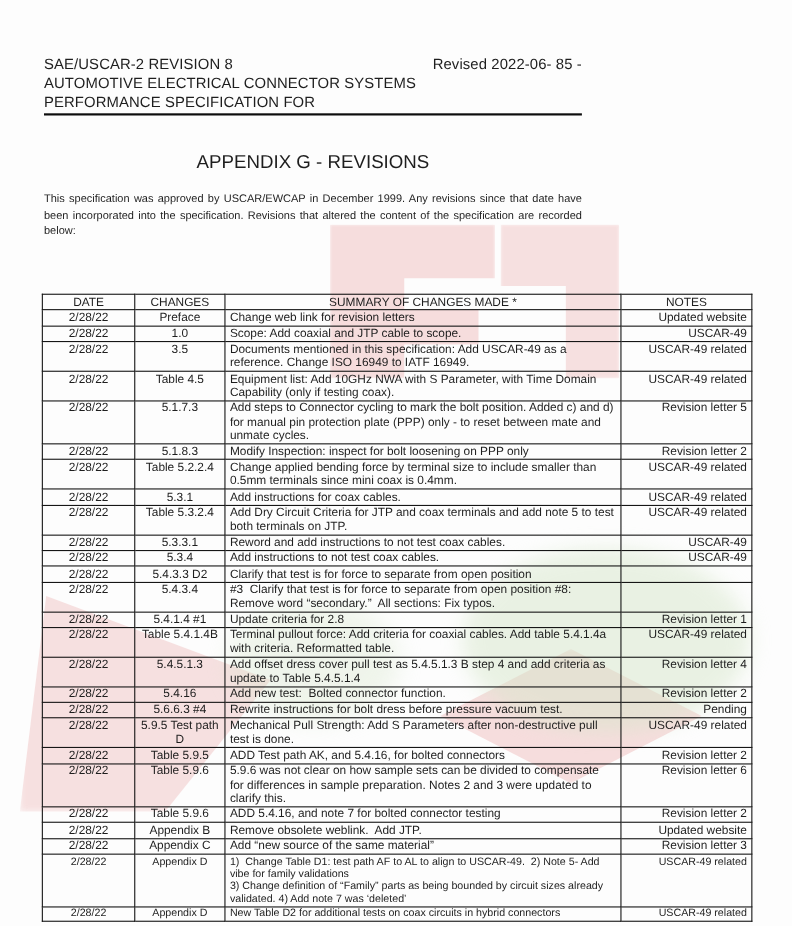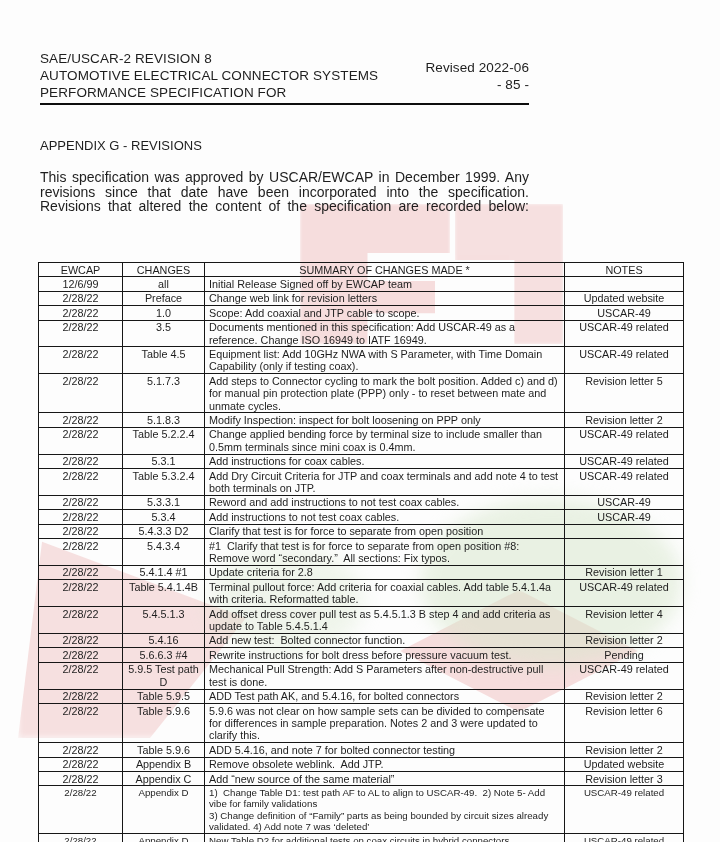--- a/index.html
+++ b/index.html
@@ -35,32 +35,33 @@
   
   .doc-header {
     position: relative;
     z-index: 1;
     display: flex;
     justify-content: space-between;
     border-bottom: 2px solid #0d0d0d;
     padding-bottom: 2px;
   }
   .doc-header .left-block  { text-align: left; }
-  .doc-header .right-block { text-align: right; display: flex; flex-direction: column; justify-content: center; }
+  .doc-header .right-block { text-align: right; display: flex; justify-content: flex-start; }
   .hline { font-size: 13.5px; line-height: 17px; letter-spacing: 0.1px; white-space: nowrap; }
   
   .appendix-title {
     position: relative; z-index: 1;
-    font-size: 13px;
+    text-align: center;
+    font-size: 17px;
     margin-top: 33px;
   }
   
   .intro {
     position: relative; z-index: 1;
-    font-size: 14px;
+    font-size: 10px;
     line-height: 14.5px;
     text-align: justify;
     margin: 17px 0 0 0;
   }
   .intro::after { content: ""; display: inline-block; width: 100%; }
   
   table.revisions {
     position: relative; z-index: 1;
     margin-top: 34px;
     margin-left: -2px;
@@ -79,21 +80,21 @@
     overflow: hidden;
   }
   table.revisions th { text-align: center; }
   col.c-date    { width: 84px; }
   col.c-section { width: 82px; }
   col.c-summary { width: 360px; }
   col.c-notes   { width: 119px; }
   td.col-date    { text-align: center; }
   td.col-section { text-align: center; }
   td.col-summary { text-align: left; white-space: pre-wrap; }
-  td.col-notes   { text-align: center; }
+  td.col-notes   { text-align: right; }
   tr.small td { font-size: 9.7px; line-height: 11.4px; }
   table.revisions { border: 1.5px solid #111; }
 </style>
 </head>
 <body>
 
 <div class="page">
 
   <div class="watermark">
     <div class="wm wm-block1 wm-pink" style="background: rgb(240, 195, 195);"></div>
@@ -122,34 +123,28 @@
 
   <table class="revisions">
     <colgroup>
       <col class="c-date">
         <col class="c-section">
         <col class="c-summary">
         <col class="c-notes">
     </colgroup>
     <thead>
       <tr>
-          <th>EWCAP</th>
+          <th>DATE</th>
           <th>CHANGES</th>
           <th>SUMMARY OF CHANGES MADE *</th>
           <th>NOTES</th>
         </tr>
     </thead>
     <tbody>
         <tr>
-          <td class="col-date">12/6/99</td>
-          <td class="col-section">all</td>
-          <td class="col-summary">Initial Release Signed off by EWCAP team</td>
-          <td class="col-notes"></td>
-        </tr>
-        <tr>
           <td class="col-date">2/28/22</td>
           <td class="col-section">Preface</td>
           <td class="col-summary">Change web link for revision letters</td>
           <td class="col-notes">Updated website</td>
         </tr>
         <tr>
           <td class="col-date">2/28/22</td>
           <td class="col-section">1.0</td>
           <td class="col-summary">Scope: Add coaxial and JTP cable to scope.</td>
           <td class="col-notes">USCAR-49</td>
@@ -186,21 +181,21 @@
         </tr>
         <tr>
           <td class="col-date">2/28/22</td>
           <td class="col-section">5.3.1</td>
           <td class="col-summary">Add instructions for coax cables.</td>
           <td class="col-notes">USCAR-49 related</td>
         </tr>
         <tr>
           <td class="col-date">2/28/22</td>
           <td class="col-section">Table 5.3.2.4</td>
-          <td class="col-summary">Add Dry Circuit Criteria for JTP and coax terminals and add note 4 to test both terminals on JTP.</td>
+          <td class="col-summary">Add Dry Circuit Criteria for JTP and coax terminals and add note 5 to test both terminals on JTP.</td>
           <td class="col-notes">USCAR-49 related</td>
         </tr>
         <tr>
           <td class="col-date">2/28/22</td>
           <td class="col-section">5.3.3.1</td>
           <td class="col-summary">Reword and add instructions to not test coax cables.</td>
           <td class="col-notes">USCAR-49</td>
         </tr>
         <tr>
           <td class="col-date">2/28/22</td>
@@ -210,21 +205,21 @@
         </tr>
         <tr>
           <td class="col-date">2/28/22</td>
           <td class="col-section">5.4.3.3 D2</td>
           <td class="col-summary">Clarify that test is for force to separate from open position</td>
           <td class="col-notes"></td>
         </tr>
         <tr>
           <td class="col-date">2/28/22</td>
           <td class="col-section">5.4.3.4</td>
-          <td class="col-summary">#1  Clarify that test is for force to separate from open position #8: Remove word “secondary.”  All sections: Fix typos.</td>
+          <td class="col-summary">#3  Clarify that test is for force to separate from open position #8: Remove word “secondary.”  All sections: Fix typos.</td>
           <td class="col-notes"></td>
         </tr>
         <tr>
           <td class="col-date">2/28/22</td>
           <td class="col-section">5.4.1.4 #1</td>
           <td class="col-summary">Update criteria for 2.8</td>
           <td class="col-notes">Revision letter 1</td>
         </tr>
         <tr>
           <td class="col-date">2/28/22</td>

